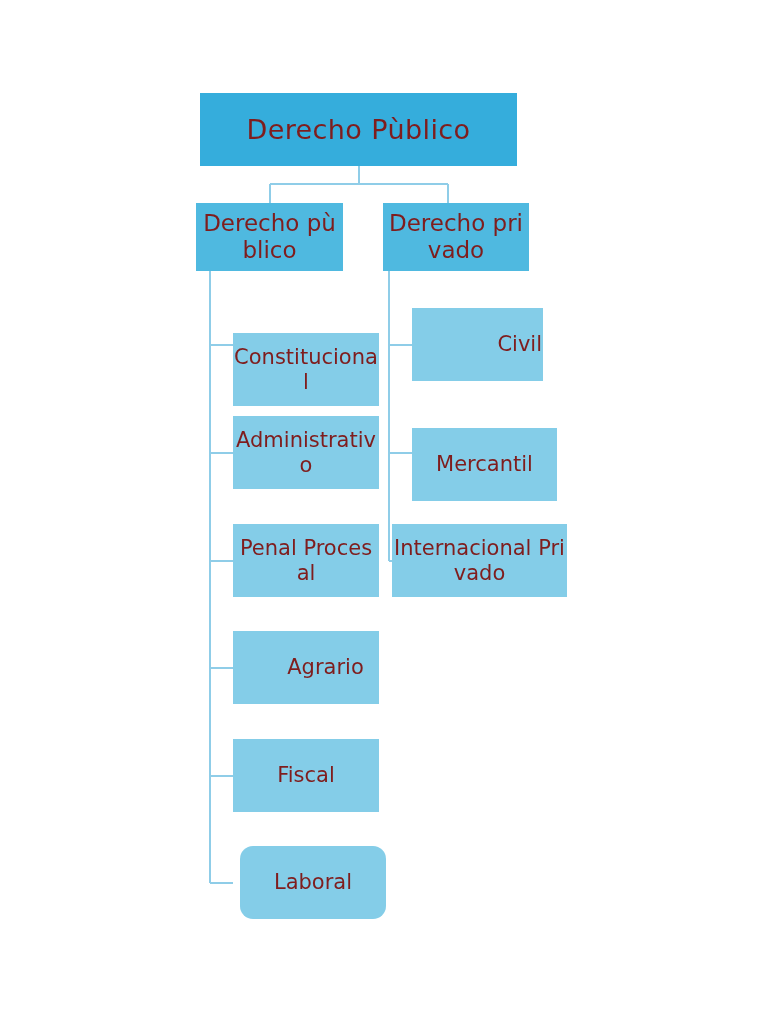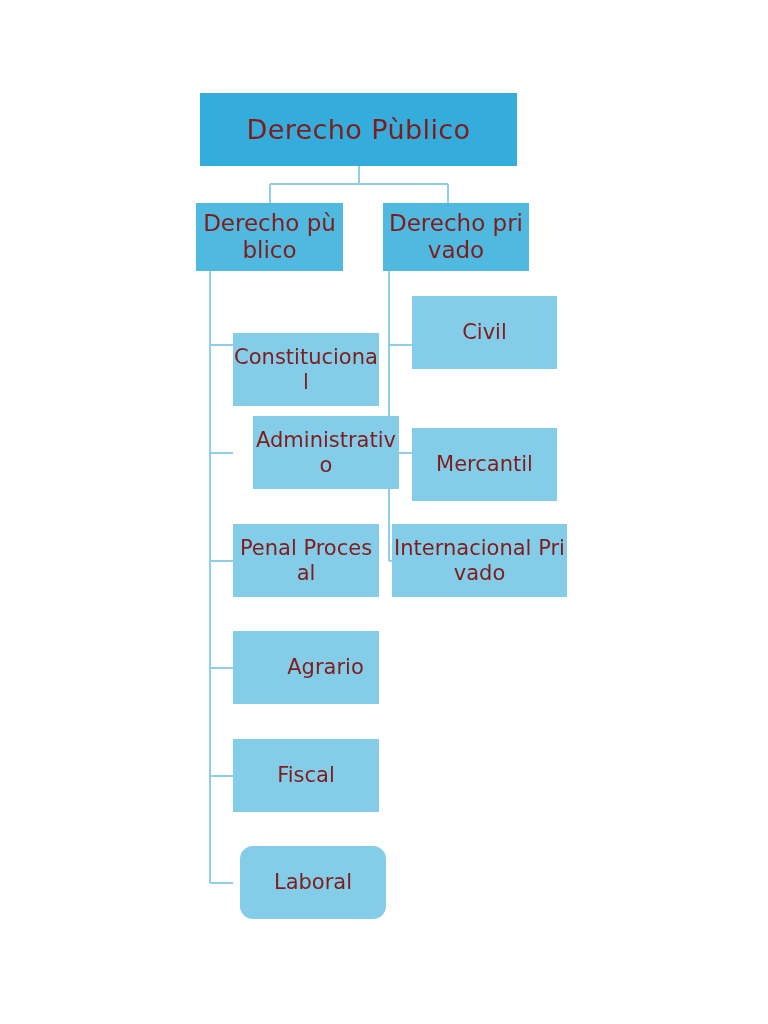--- a/index.html
+++ b/index.html
@@ -85,39 +85,39 @@
     <span class="node-label">Derecho Pùblico</span>
   </div>
 
   <div id="nodes-layer">
       <div class="node node-branch" style="left: 196px; top: 203px; width: 147px; height: 68px;">
         <span class="node-label">Derecho pùblico</span>
       </div>
       <div class="node node-leaf" style="left: 233px; top: 308px; width: 146px; height: 73px; margin-top: 25px;">
         <span class="node-label">Constitucional</span>
       </div>
-      <div class="node node-leaf" style="left: 233px; top: 416px; width: 146px; height: 73px; margin-left: 20px;">
+      <div class="node node-leaf" style="left: 233px; top: 416px; width: 146px; height: 73px;">
         <span class="node-label">Administrativo</span>
       </div>
       <div class="node node-leaf" style="left: 233px; top: 524px; width: 146px; height: 73px;">
         <span class="node-label">Penal Procesal</span>
       </div>
       <div class="node node-leaf" style="left: 233px; top: 631px; width: 146px; height: 73px; padding-left: 40px;">
         <span class="node-label">Agrario</span>
       </div>
       <div class="node node-leaf" style="left: 233px; top: 739px; width: 146px; height: 73px;">
         <span class="node-label">Fiscal</span>
       </div>
       <div class="node node-leaf" style="left: 240px; top: 846px; width: 146px; height: 73px; border-radius: 13px;">
         <span class="node-label">Laboral</span>
       </div>
       <div class="node node-branch" style="left: 375px; top: 203px; width: 146px; height: 68px; margin-left: 8px;">
         <span class="node-label">Derecho privado</span>
       </div>
-      <div class="node node-leaf" style="left: 412px; top: 296px; width: 145px; height: 73px;">
+      <div class="node node-leaf" style="left: 412px; top: 308px; width: 131px; height: 73px; text-align: right;">
         <span class="node-label">Civil</span>
       </div>
       <div class="node node-leaf" style="left: 412px; top: 428px; width: 145px; height: 73px;">
         <span class="node-label">Mercantil</span>
       </div>
       <div class="node node-leaf" style="left: 392px; top: 524px; width: 175px; height: 73px;">
         <span class="node-label">Internacional Privado</span>
       </div>
     </div>
 

